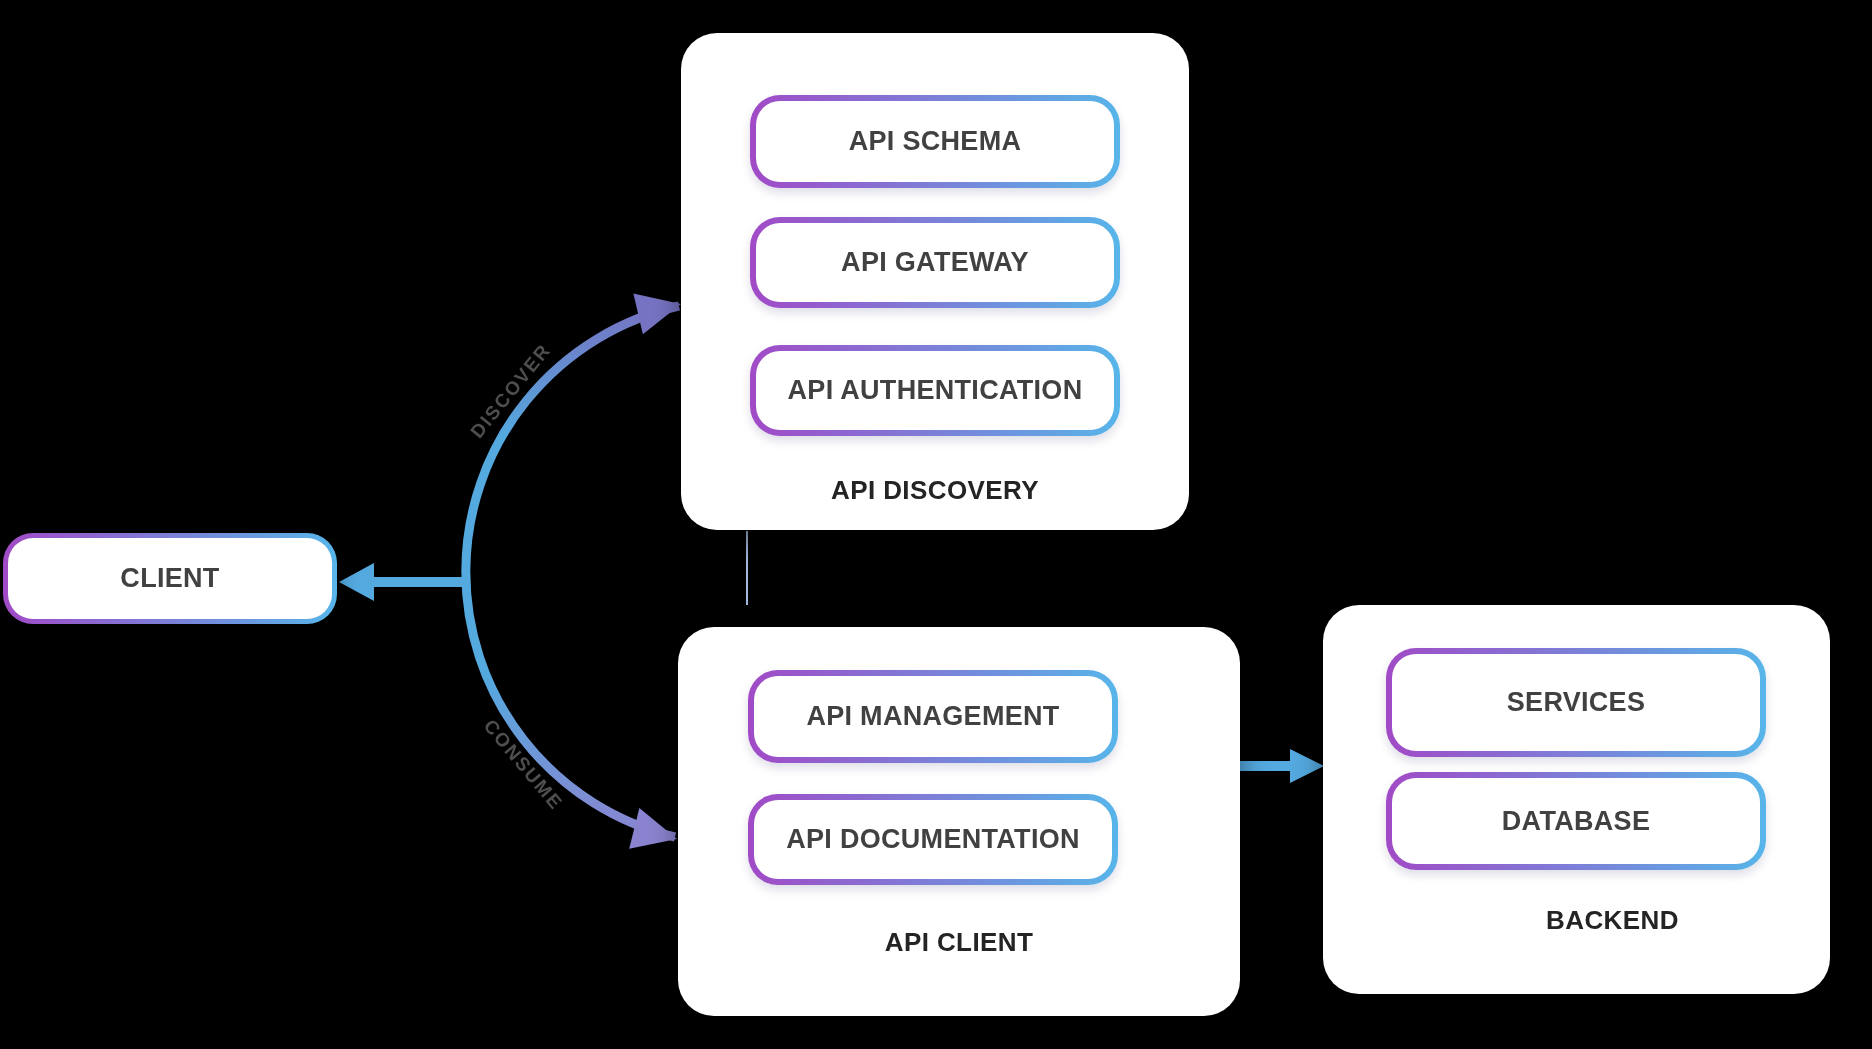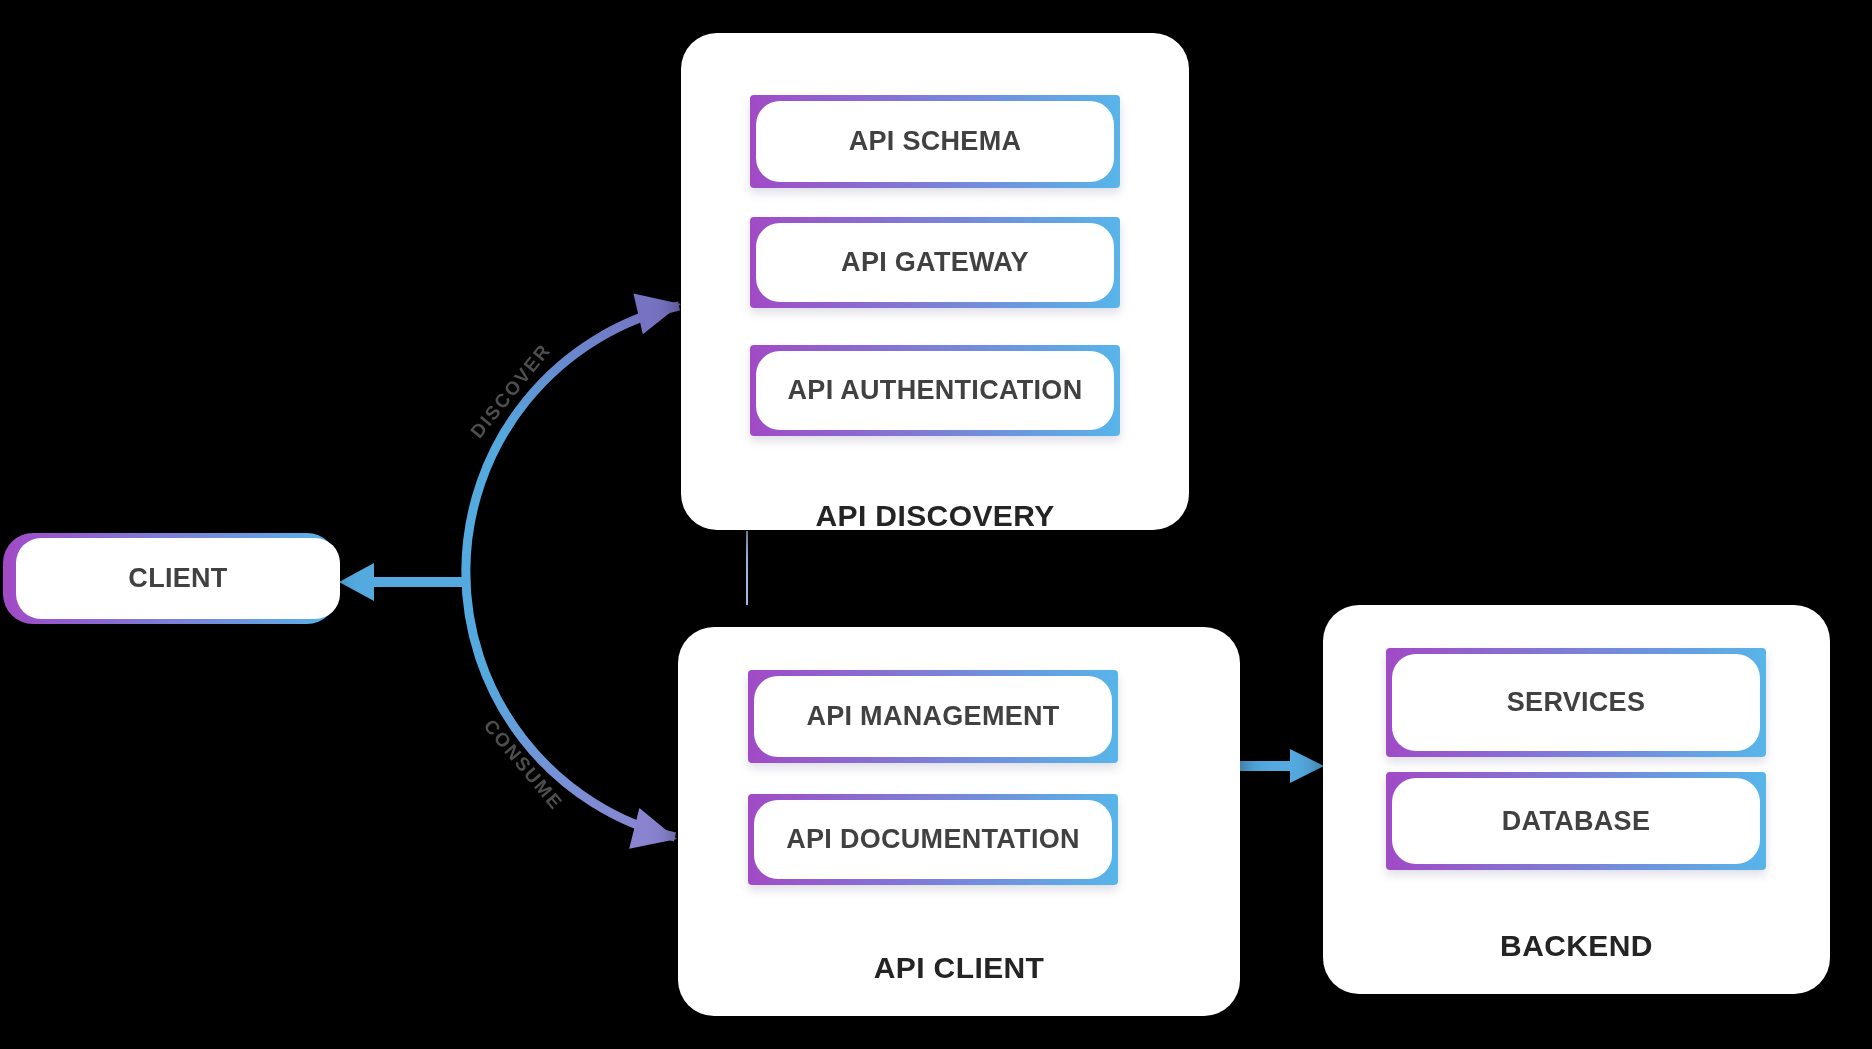--- a/index.html
+++ b/index.html
@@ -26,31 +26,30 @@
     position: absolute;
     background: var(--node-bg, #fff);
     border-radius: 36px;
     box-shadow: 0 10px 28px rgba(0,0,0,0.45);
   }
   .container-title {
     position: absolute;
     left: 0;
     width: 100%;
     text-align: center;
-    font-size: 30px;
+    font-size: 26px;
     font-weight: 800;
     letter-spacing: 0.4px;
     color: var(--title-text, #242424);
-    margin-top: 24px;
   }
   
   .pill {
     position: absolute;
     background: linear-gradient(90deg, var(--gradient-purple, #a14ac6), var(--gradient-blue, #57b5e9));
-    border-radius: 4px;
+    border-radius: 30px;
     padding: 6px;
     box-sizing: border-box;
     box-shadow: 0 5px 10px rgba(70,70,130,0.18);
   }
   .pill-inner {
     width: 100%;
     height: 100%;
     background: var(--node-bg, #fff);
     border-radius: 24px;
     display: flex;
@@ -109,31 +108,30 @@
   #node-api-discovery .container-title { top: 442px; }
 
   #node-api-gateway .pill { left: 70px; width: 370px; }
   #node-api-gateway .pill.p0 { top: 43px;  height: 93px; }
   #node-api-gateway .pill.p1 { top: 167px; height: 91px; }
   #node-api-gateway .container-title { top: 300px; }
 
   #node-backend .pill { left: 63px; width: 380px; }
   #node-backend .pill.p0 { top: 43px;  height: 109px; }
   #node-backend .pill.p1 { top: 167px; height: 98px; text-align: center; }
-  #node-backend .container-title { top: 300px; }
+  #node-backend .container-title { top: 300px; padding-left: 36px; }
 
   .client-inner {
     width: 100%;
     height: 100%;
     background: var(--node-bg, #fff);
     border-radius: 25px;
     display: flex;
     align-items: center;
     justify-content: center;
-    margin-left: 8px;
   }
 </style>
 </head>
 <body>
 
 <div class="canvas">
 
   <svg class="arrows-svg" width="1872" height="1049" viewBox="0 0 1872 1049">
     <defs>
       <linearGradient id="arcGrad" gradientUnits="userSpaceOnUse" x1="679" y1="306" x2="675" y2="837">

